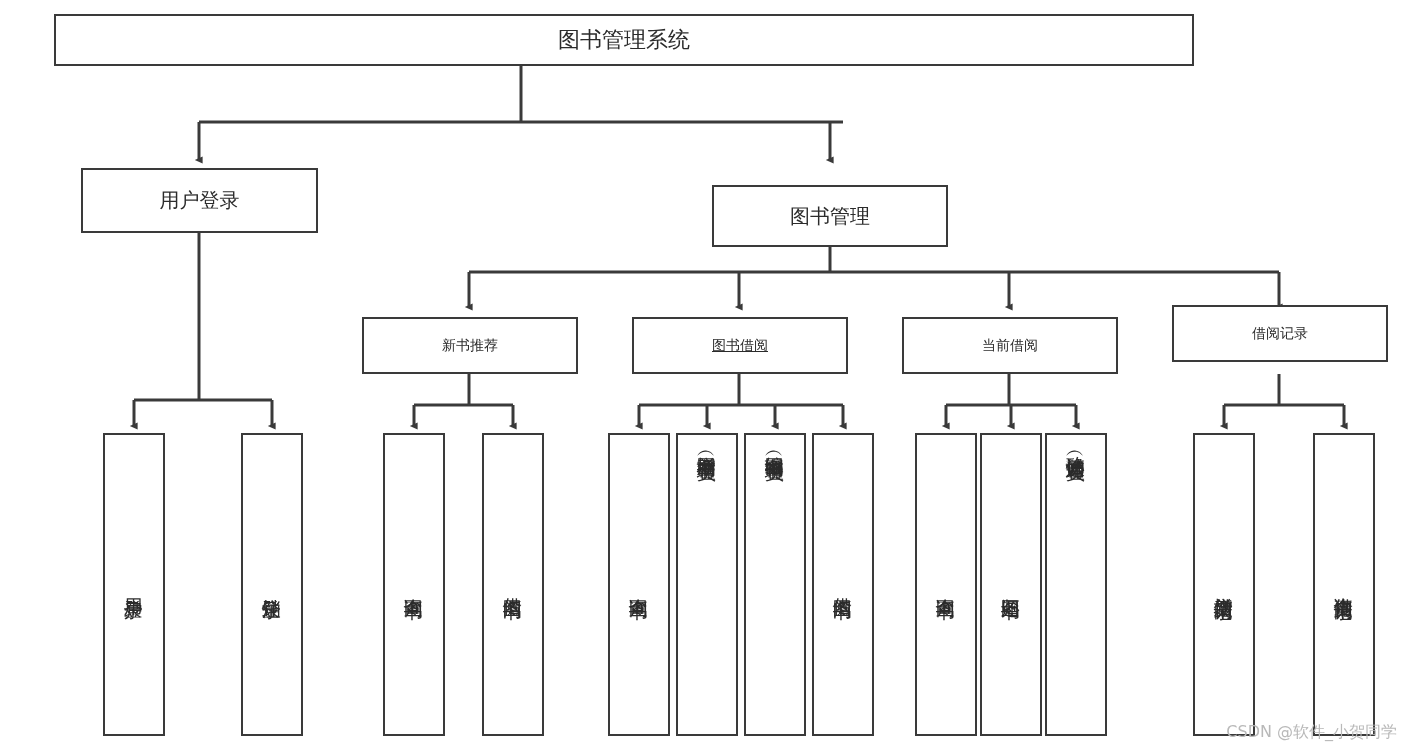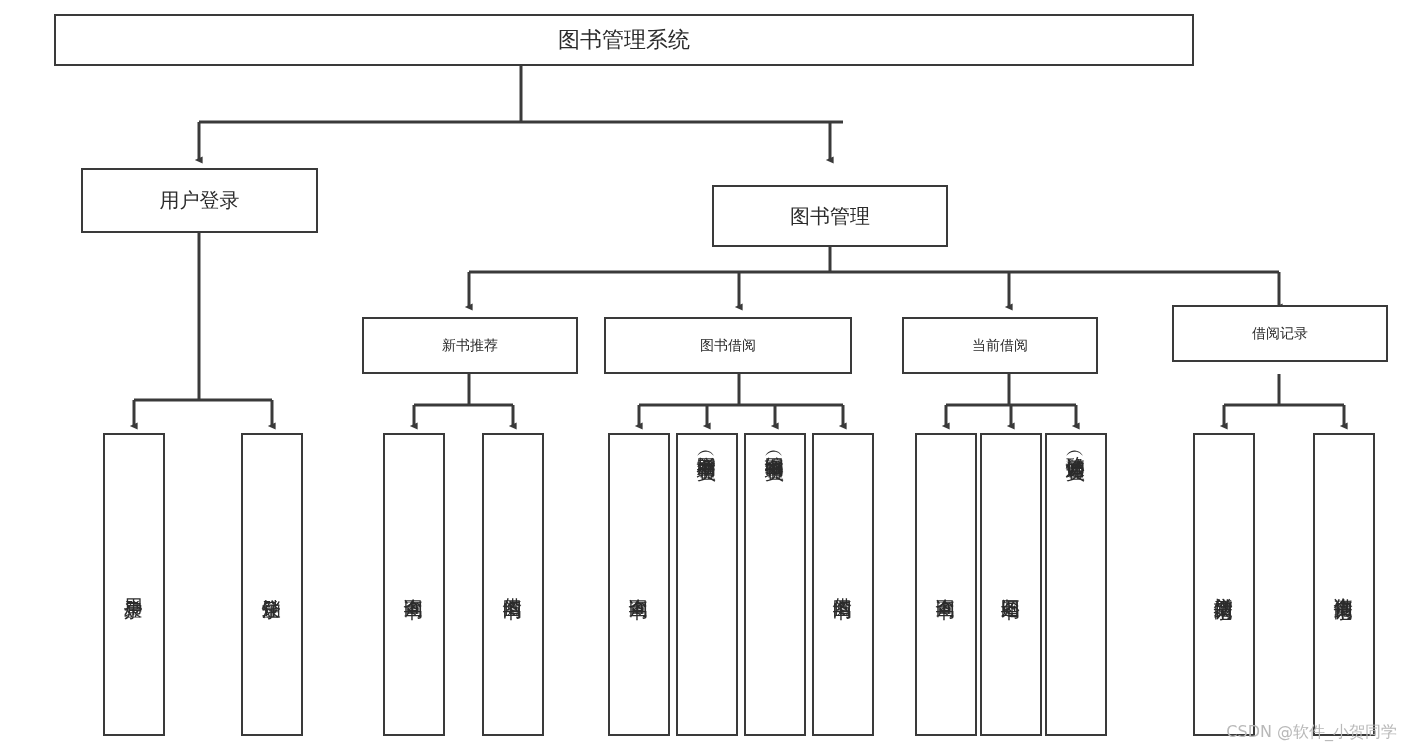--- a/index.html
+++ b/index.html
@@ -146,24 +146,24 @@
   <div class="node level-1" style="left:81px; top:168px; width:237px; height:65px;">
     <span>用户登录</span>
   </div>
   <div class="node level-1" style="left:712px; top:170px; width:236px; height:62px;margin-top:15px;">
     <span>图书管理</span>
   </div>
 
   <div class="node level-2" style="left:362px; top:317px; width:216px; height:57px;">
     <span>新书推荐</span>
   </div>
-  <div class="node level-2" style="left:604px; top:317px; width:248px; height:57px;">
+  <div class="node level-2" style="left:632px; top:317px; width:216px; height:57px;text-decoration:underline;">
     <span>图书借阅</span>
   </div>
-  <div class="node level-2" style="left:902px; top:317px; width:196px; height:57px;">
+  <div class="node level-2" style="left:902px; top:317px; width:216px; height:57px;">
     <span>当前借阅</span>
   </div>
   <div class="node level-2" style="left:1172px; top:305px; width:216px; height:57px;">
     <span>借阅记录</span>
   </div>
 
   <div class="node leaf" style="left:103px; top:433px; width:62px; height:303px;">
     <span class="leaf-inner">
         <span class="vlabel">用户登录</span>
       </span>

